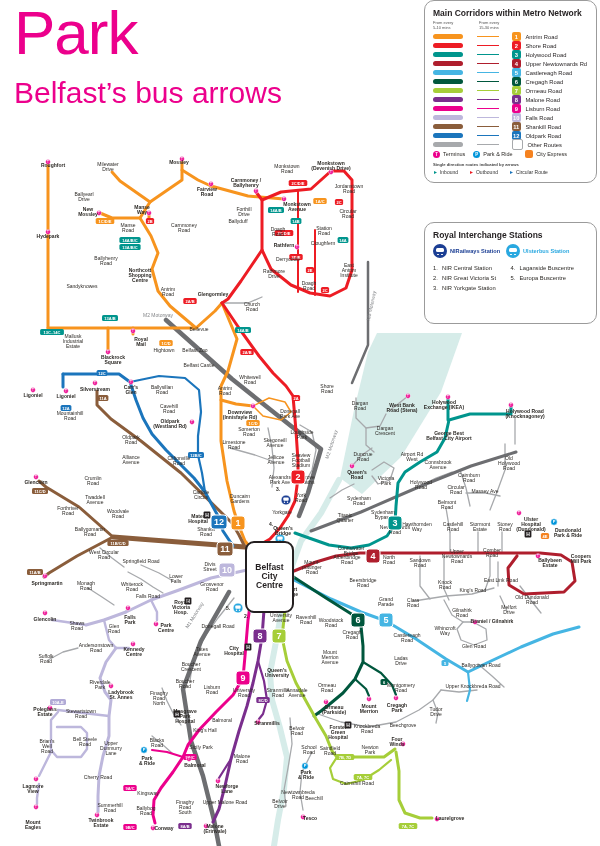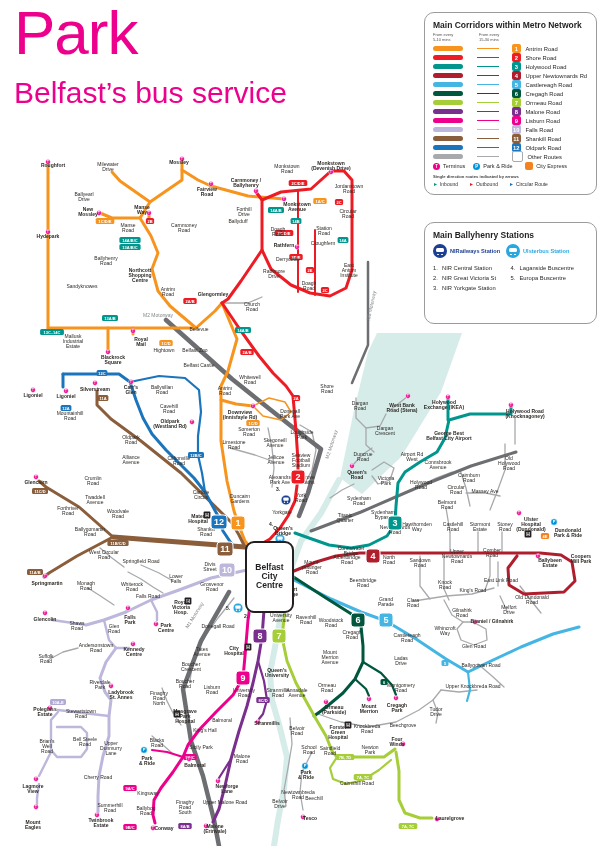--- a/index.html
+++ b/index.html
@@ -4,21 +4,21 @@
 <style>
   html,body{margin:0;padding:0;background:#fff;}
   body{width:600px;height:846px;position:relative;overflow:hidden;
        font-family:"Liberation Sans", sans-serif;color:#2d2a26;}
   #map-svg{position:absolute;left:0;top:0;z-index:1;font-family:"Liberation Sans",sans-serif;}
   .hdr{position:absolute;left:14px;top:2px;z-index:3;}
   .hdr h1{margin:0;font-size:62px;font-weight:500;letter-spacing:-1px;color:#ec008c;line-height:1.0;}
   .hdr h2{margin:14px 0 0 0;font-size:30px;font-weight:400;color:#ec008c;line-height:1.0;}
   .panel{position:absolute;z-index:4;background:#fff;border:1.6px solid #9b9b9b;
          border-radius:10px;box-sizing:border-box;padding:7px 8px;}
-  #legend{left:424px;top:12px;width:173px;height:183px;}
+  #legend{left:424px;top:0;width:173px;height:183px;}
   #interchange{left:424px;top:222px;width:173px;height:102px;}
   .panel h3{margin:0 0 3px 0;font-size:8.5px;font-weight:700;color:#231f20;}
   .freq-row{display:flex;font-size:4px;color:#555;line-height:1.15;margin-bottom:2px;}
   .freq-row .f1{width:46px;white-space:pre-line;}
   .freq-row .f2{width:52px;white-space:pre-line;}
   .leg-row{display:flex;align-items:center;height:9.0px;}
   .leg-bar{width:30px;height:5px;border-radius:2.5px;flex:none;}
   .leg-line{width:22px;height:1.6px;flex:none;margin-left:14px;}
   .leg-num{width:8.5px;height:8.5px;border-radius:2px;flex:none;margin-left:13px;
            color:#fff;font-size:5.8px;font-weight:700;display:flex;align-items:center;justify-content:center;}
@@ -43,21 +43,21 @@
   .st-cols{display:flex;font-size:5.8px;line-height:1.75;}
   .st-col{width:50%;}
   .st-item{display:flex;}
   .st-item .n{width:9px;flex:none;}
 </style>
 </head>
 <body>
 
 <div class="hdr">
   <h1>Park</h1>
-  <h2>Belfast’s bus service</h2>
+  <h2>Belfast’s bus arrows</h2>
 </div>
 
 <svg id="map-svg" width="600" height="846" viewBox="0 0 600 846">
     <g>
       <polygon points="340,478 354,410 368,352 377,333 462,333 441,392 401,457 362,494" fill="#d6ece9"></polygon>
       <polyline points="339,480 321,513 301,541 292,566 286,594 280,620 275,647 270,673 272,700 280,728 287,757 284,789 278,820 274,846" fill="none" stroke="#d6ece9" stroke-width="6" stroke-linejoin="round" stroke-linecap="round"></polyline>
     </g>
     <g>
       <polyline points="450,532 450,553" fill="none" stroke="#a7a9ac" stroke-width="1.3" stroke-linejoin="round" stroke-linecap="round"></polyline>
       <polyline points="478,532 478,553" fill="none" stroke="#a7a9ac" stroke-width="1.3" stroke-linejoin="round" stroke-linecap="round"></polyline>
@@ -746,21 +746,21 @@
         </span>
         <span class="d">
           <span class="arrow" style="color:#1b75bc">►</span>
           <span>Circular Route</span>
         </span>
       </div>
   </div>
 </div>
 
 <div id="interchange" class="panel">
-  <h3>Main Ballyhenry Stations</h3>
+  <h3>Royal Interchange Stations</h3>
   <div class="st-types">
       <div style="display: flex; align-items: center;">
         <span class="st-icon" style="background:#1c3f94">
           <span class="win"></span>
           <span class="w1"></span>
           <span class="w2"></span>
         </span>
         <span class="st-lbl" style="color:#1c3f94">NIRailways Station</span>
       </div>
       <div style="display: flex; align-items: center;">

